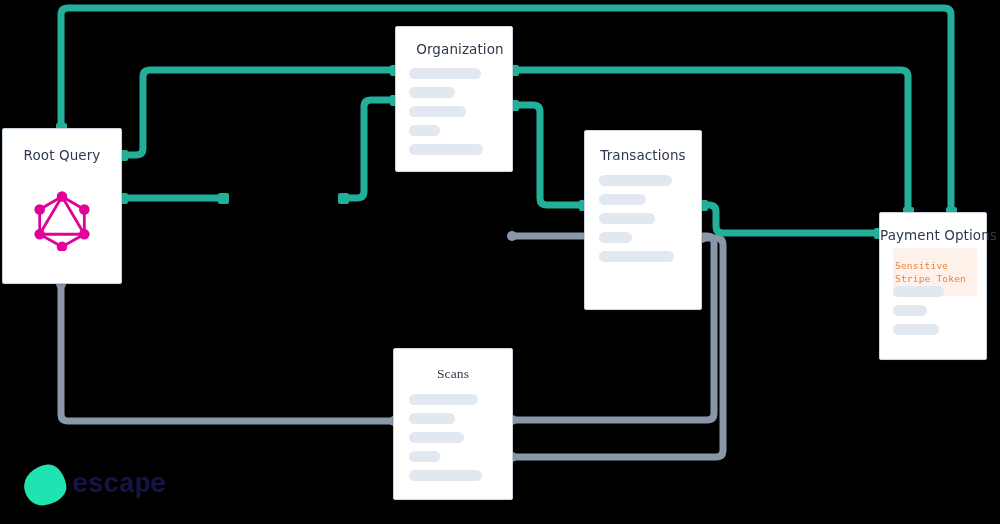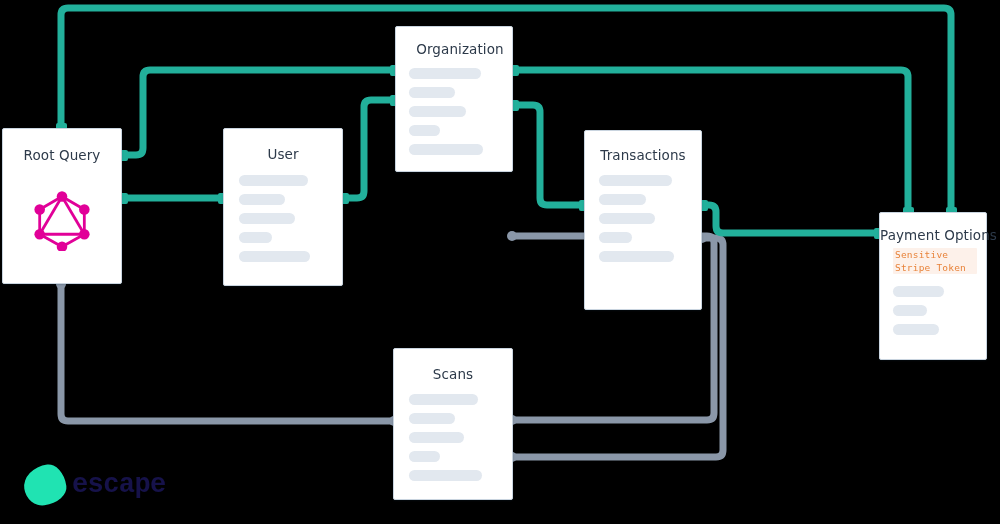--- a/index.html
+++ b/index.html
@@ -37,21 +37,21 @@
     background:#e2e8ef;
     margin:0 0 8px 0;
   }
   .token{
     display:inline-block;
     font-family:"DejaVu Sans Mono","Liberation Mono",monospace;
     font-size:9.5px;
     color:#e8833a;
     background:#fdf1ea;
     line-height:13px;
-    padding:0 2px;
+    padding:11px 2px;
     border-radius:1px;
     letter-spacing:.2px;
   }
   .token-wrap{position:absolute;left:13px;right:9px;}
   .gql{position:absolute;left:50%;transform:translateX(-50%);}
 
   
   #logo{position:absolute;left:24px;top:462px;width:150px;height:46px;}
   #logo .leaf{
     position:absolute;left:0;top:3px;width:42px;height:40px;
@@ -142,30 +142,20 @@
           <circle cx="86" cy="33" r="8.5"></circle>
           <circle cx="86" cy="73" r="8.5"></circle>
           <circle cx="50" cy="93" r="8.5"></circle>
           <circle cx="14" cy="73" r="8.5"></circle>
           <circle cx="14" cy="33" r="8.5"></circle>
         </g>
       </svg>
     </div>
   </div>
 
-  <div class="node" style="left:223px;top:128px;width:120px;height:158px;">
-    <div class="title" style="top:17px;">User</div>
-    <div class="fields" style="top:46px;left:15px;right:12px;">
-      <div class="bar" style="width:76%"></div>
-      <div class="bar" style="width:50%"></div>
-      <div class="bar" style="width:62%"></div>
-      <div class="bar" style="width:36%"></div>
-      <div class="bar" style="width:78%"></div>
-    </div>
-  </div>
 
   <div class="node" style="left:395px;top:26px;width:118px;height:146px;">
     <div class="title" style="top:14px;margin-left:12px;">Organization</div>
     <div class="fields" style="top:41px;left:13px;right:11px;">
       <div class="bar" style="width:78%"></div>
       <div class="bar" style="width:50%"></div>
       <div class="bar" style="width:62%"></div>
       <div class="bar" style="width:34%"></div>
       <div class="bar" style="width:80%"></div>
     </div>
@@ -175,21 +165,21 @@
     <div class="title" style="top:16px;">Transactions</div>
     <div class="fields" style="top:44px;left:14px;right:11px;">
       <div class="bar" style="width:80%"></div>
       <div class="bar" style="width:52%"></div>
       <div class="bar" style="width:62%"></div>
       <div class="bar" style="width:36%"></div>
       <div class="bar" style="width:82%"></div>
     </div>
   </div>
 
-  <div class="node" style="left:393px;top:348px;width:120px;height:152px;">
+  <div class="node" style="left:393px;top:348px;width:120px;height:152px;font-family:Liberation Serif, serif;">
     <div class="title" style="top:17px;">Scans</div>
     <div class="fields" style="top:45px;left:15px;right:12px;">
       <div class="bar" style="width:76%"></div>
       <div class="bar" style="width:50%"></div>
       <div class="bar" style="width:60%"></div>
       <div class="bar" style="width:34%"></div>
       <div class="bar" style="width:80%"></div>
     </div>
   </div>
 

